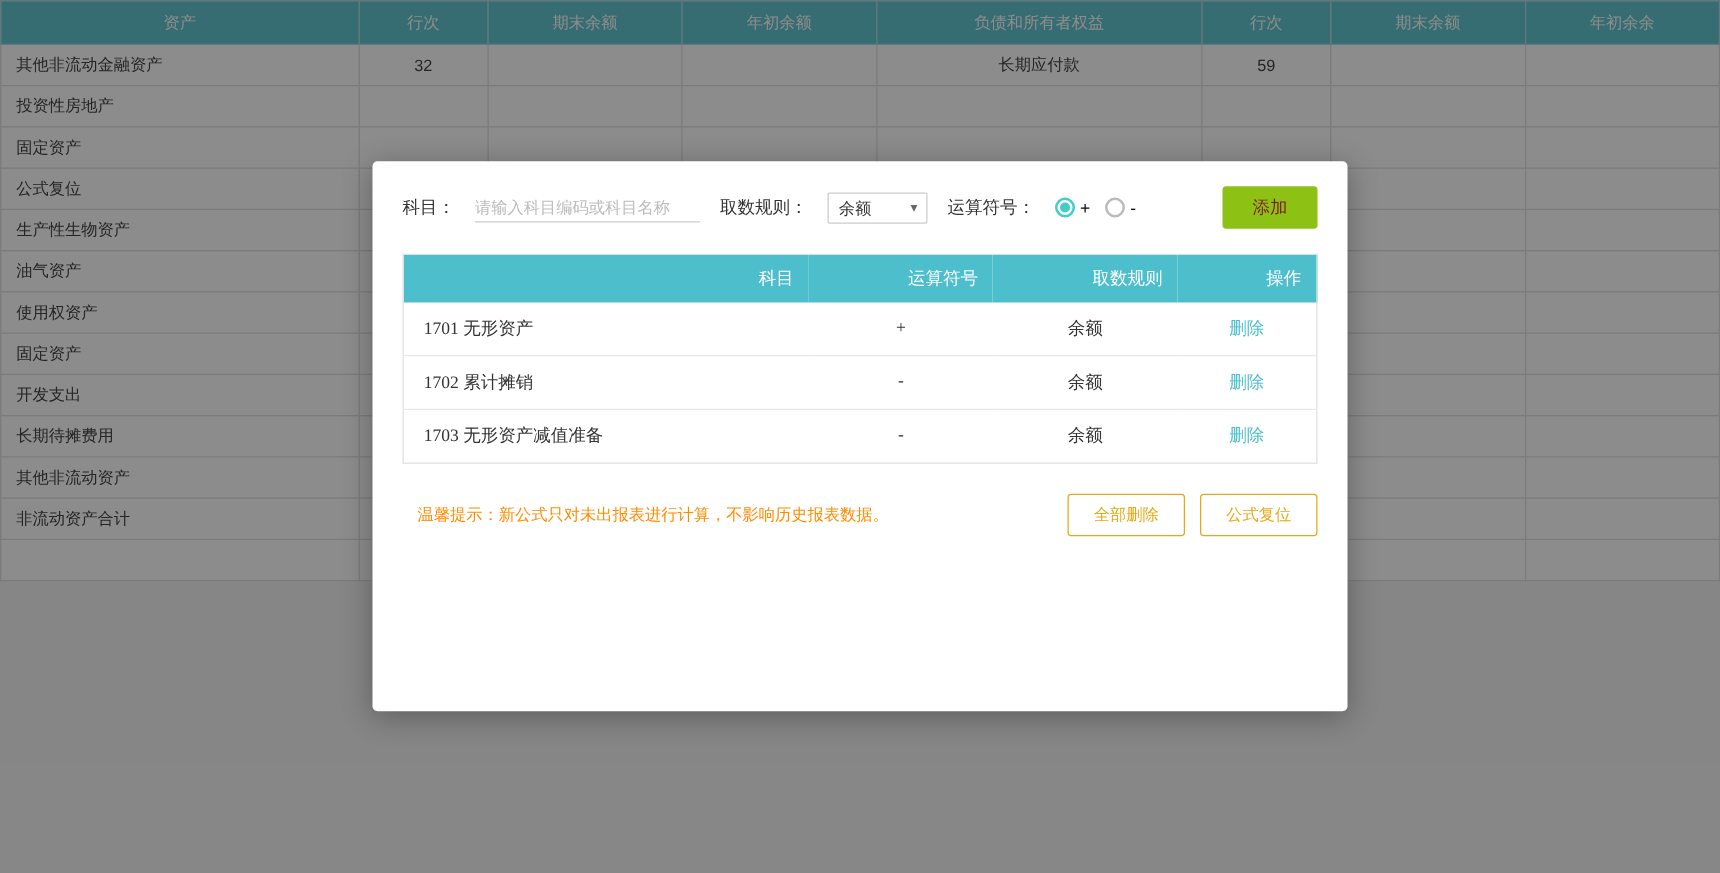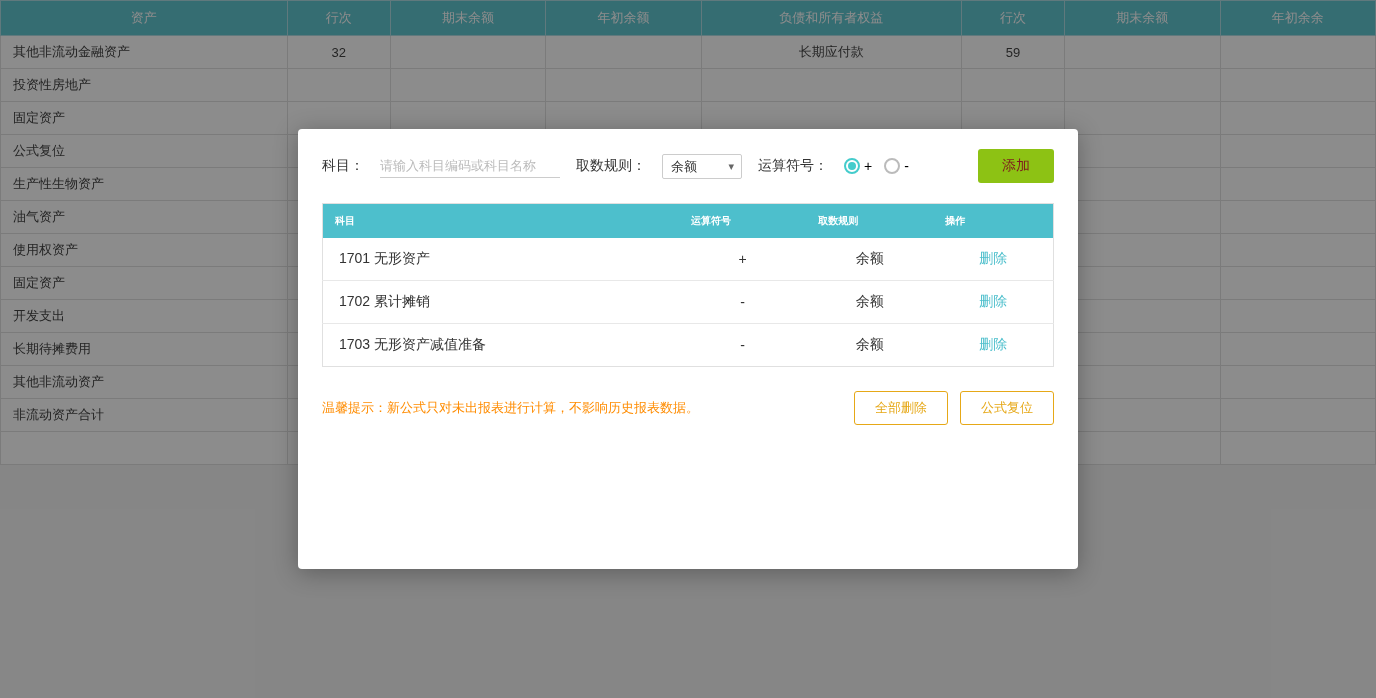--- a/index.html
+++ b/index.html
@@ -210,31 +210,32 @@
       width: calc(100% - 48px);
       margin: 0 24px;
       border-collapse: collapse;
       border: 1px solid #e0e0e0;
     }
 
     .data-table th {
       background: #4dbfcc;
       color: #fff;
       padding: 10px 12px;
-      text-align: left;
-      font-weight: bold;
-      font-size: 10px;
+      text-align: right;
+      font-weight: normal;
+      font-size: 14px;
     }
 
     .data-table td {
       padding: 12px 16px;
       border-bottom: 1px solid #e8e8e8;
       text-align: center;
       color: #333;
       font-size: 14px;
+      font-family: Liberation Serif, serif;
     }
 
     .data-table td:first-child {
       text-align: left;
     }
 
     .data-table tr:last-child td {
       border-bottom: none;
     }
 
@@ -242,21 +243,21 @@
       color: #4dbfcc;
       cursor: pointer;
       text-decoration: none;
     }
 
     
     .modal-footer {
       display: flex;
       align-items: center;
       justify-content: space-between;
-      padding: 16px 24px 4px 24px;
+      padding: 16px 24px 4px 36px;
       margin-top: 8px;
     }
 
     .footer-hint {
       color: #ff8c00;
       font-size: 13px;
     }
 
     .footer-buttons {
       display: flex;

